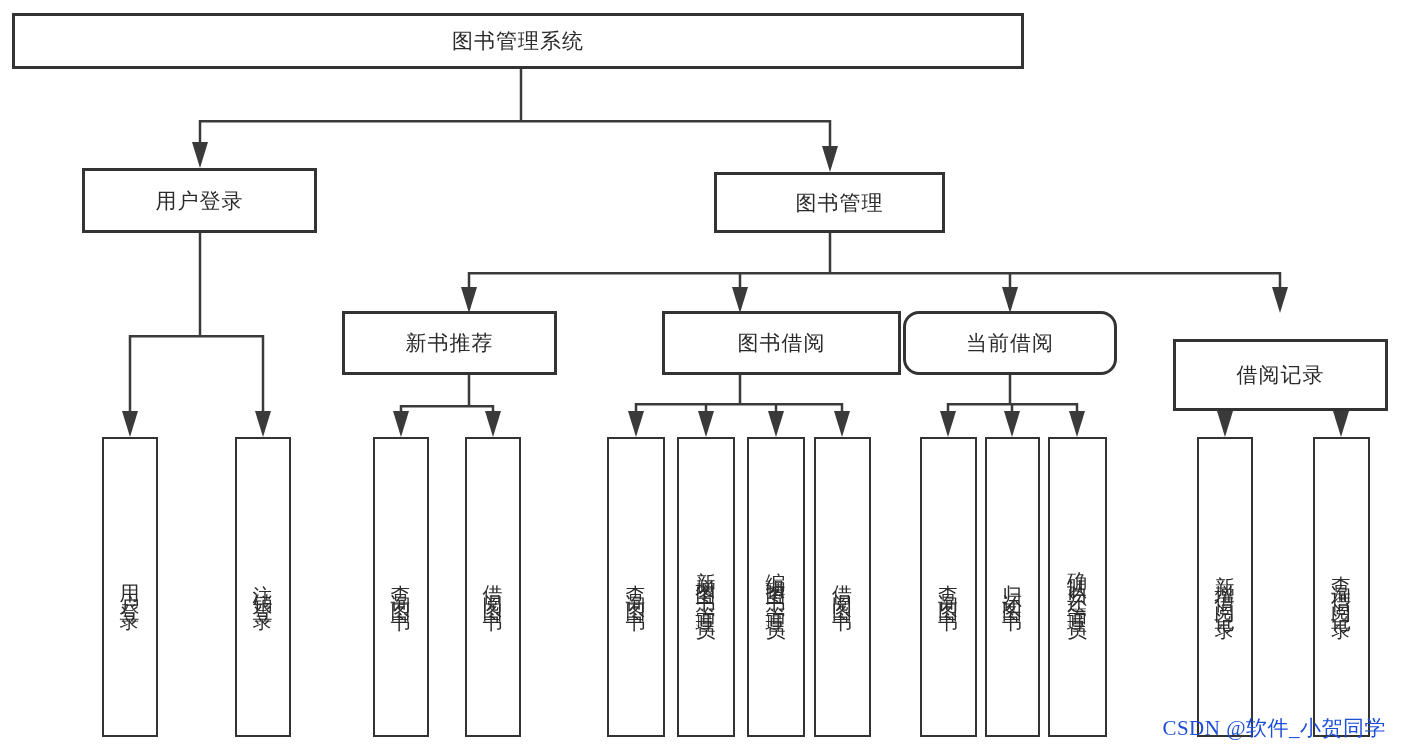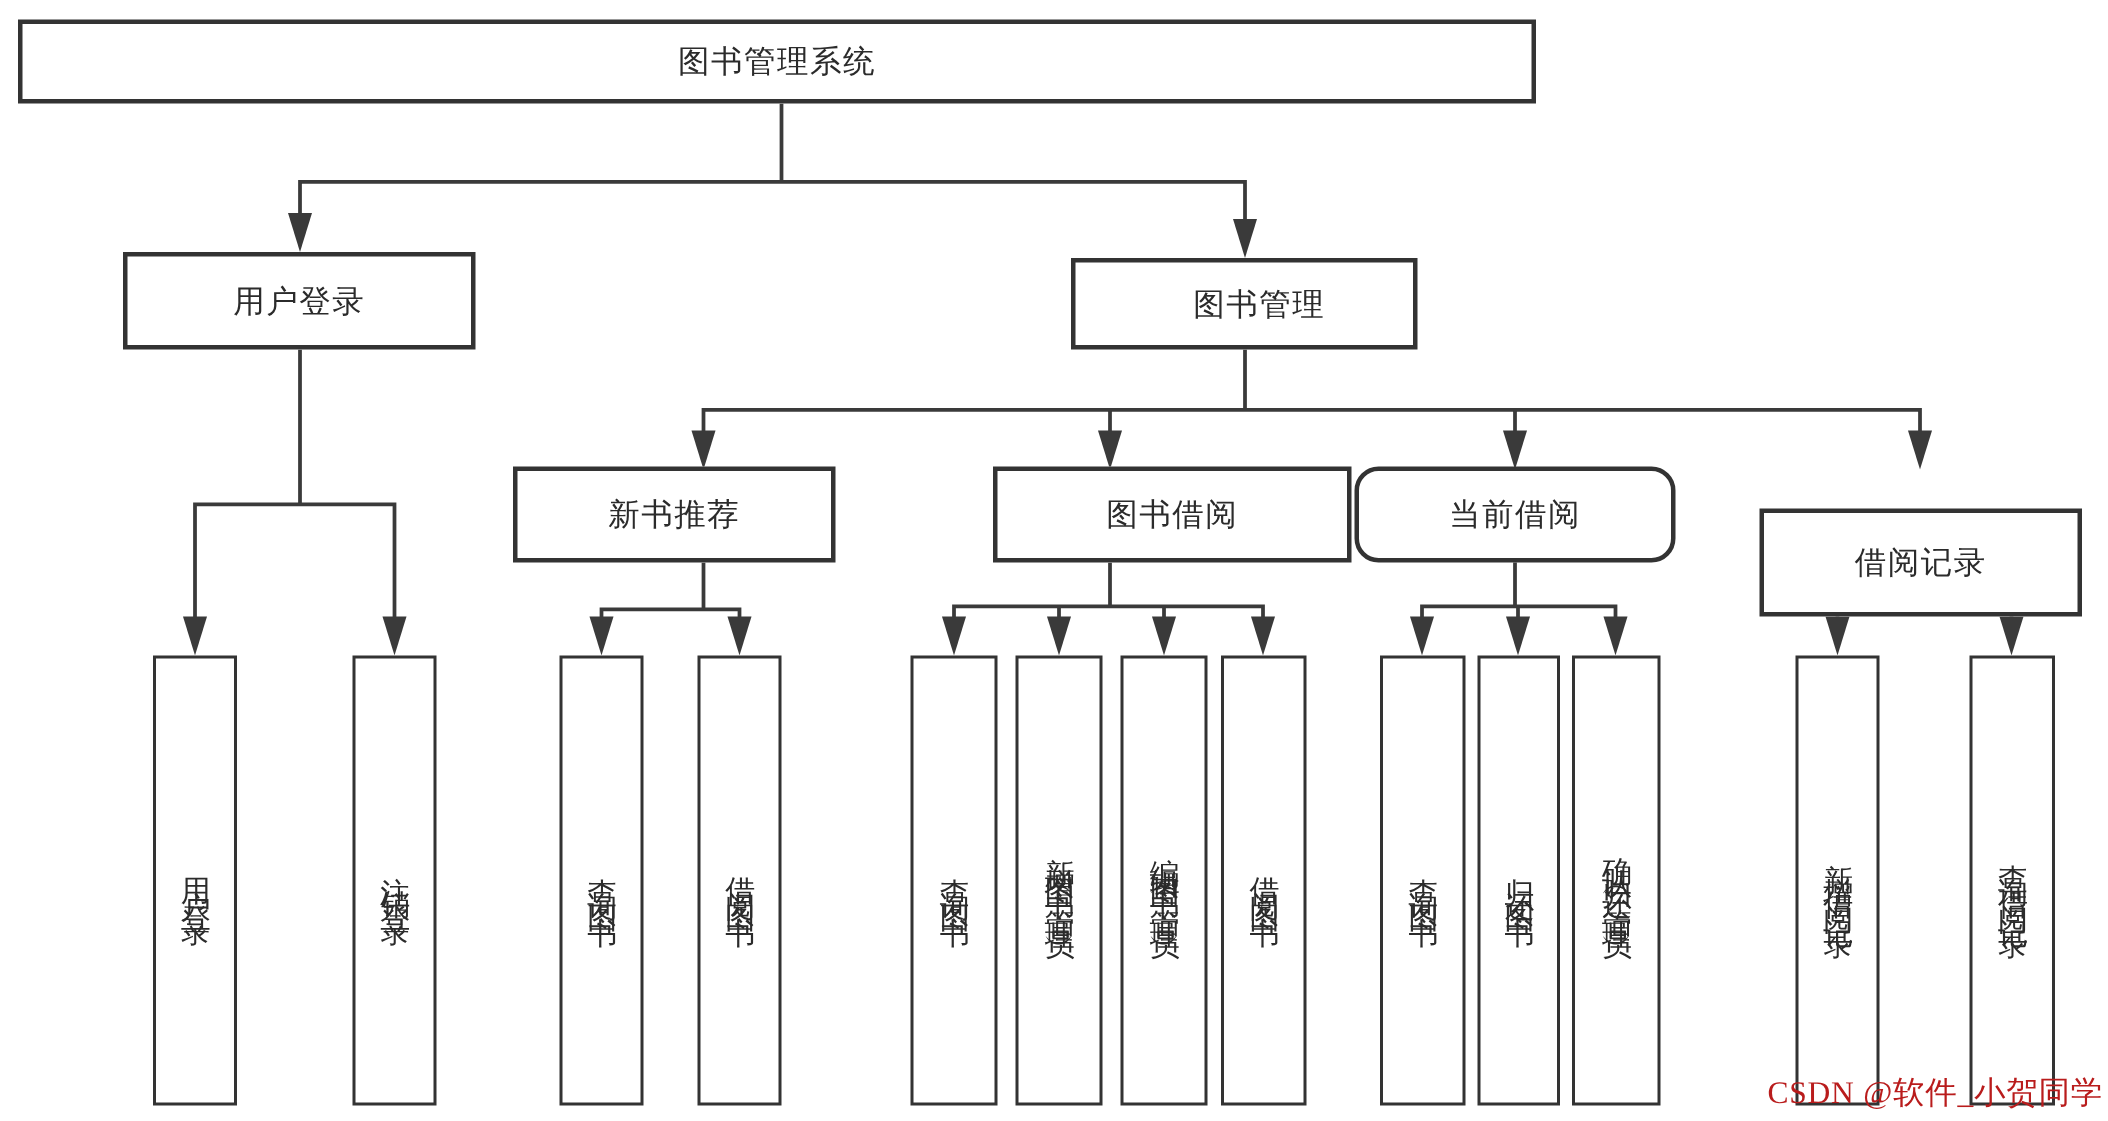--- a/index.html
+++ b/index.html
@@ -34,24 +34,24 @@
     writing-mode: vertical-rl;
     text-orientation: mixed;
     letter-spacing: 9px;
     font-size: 20px;
     white-space: normal;
     line-height: 1;
   }
   .leaf.dense { letter-spacing: 7px; }
   .watermark {
     position: absolute;
-    right: 3px;
+    right: 19px;
     top: 714px;
     font-size: 21px;
-    color: #b91c1c;
+    color: #1d4ed8;
     letter-spacing: 0.5px;
   }
 </style>
 </head>
 <body>
 
 <div class="stage">
 
   <svg class="connectors" width="1405" height="747" viewBox="0 0 1405 747">
     <g stroke="#3a3a3a" stroke-width="2.5" fill="none">

